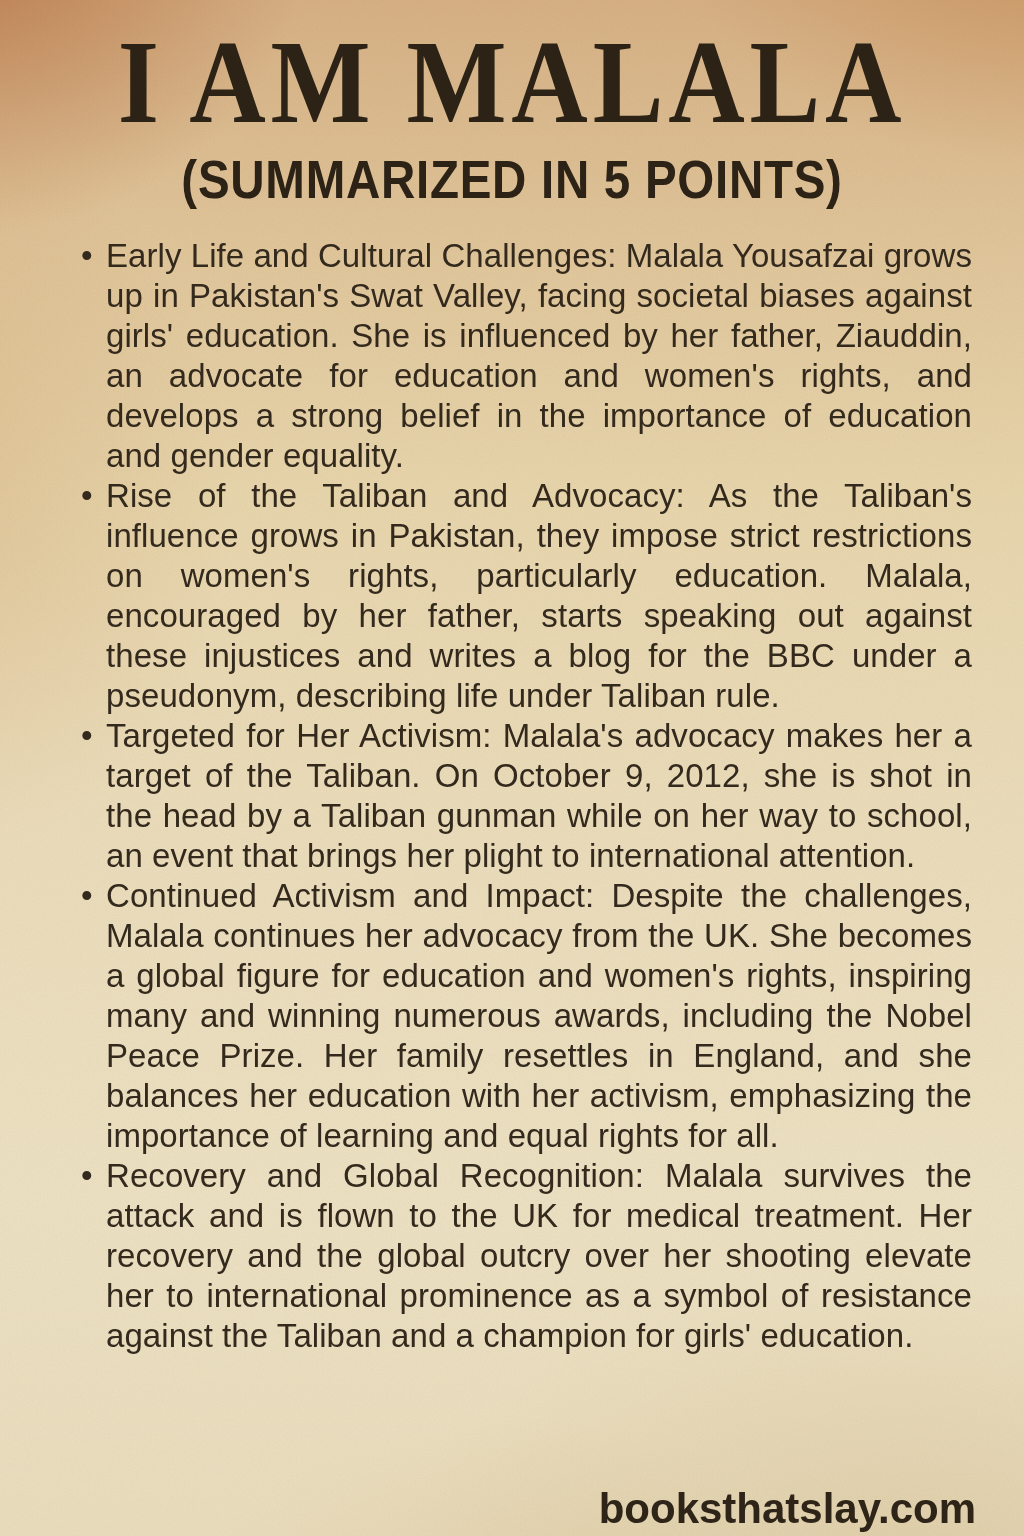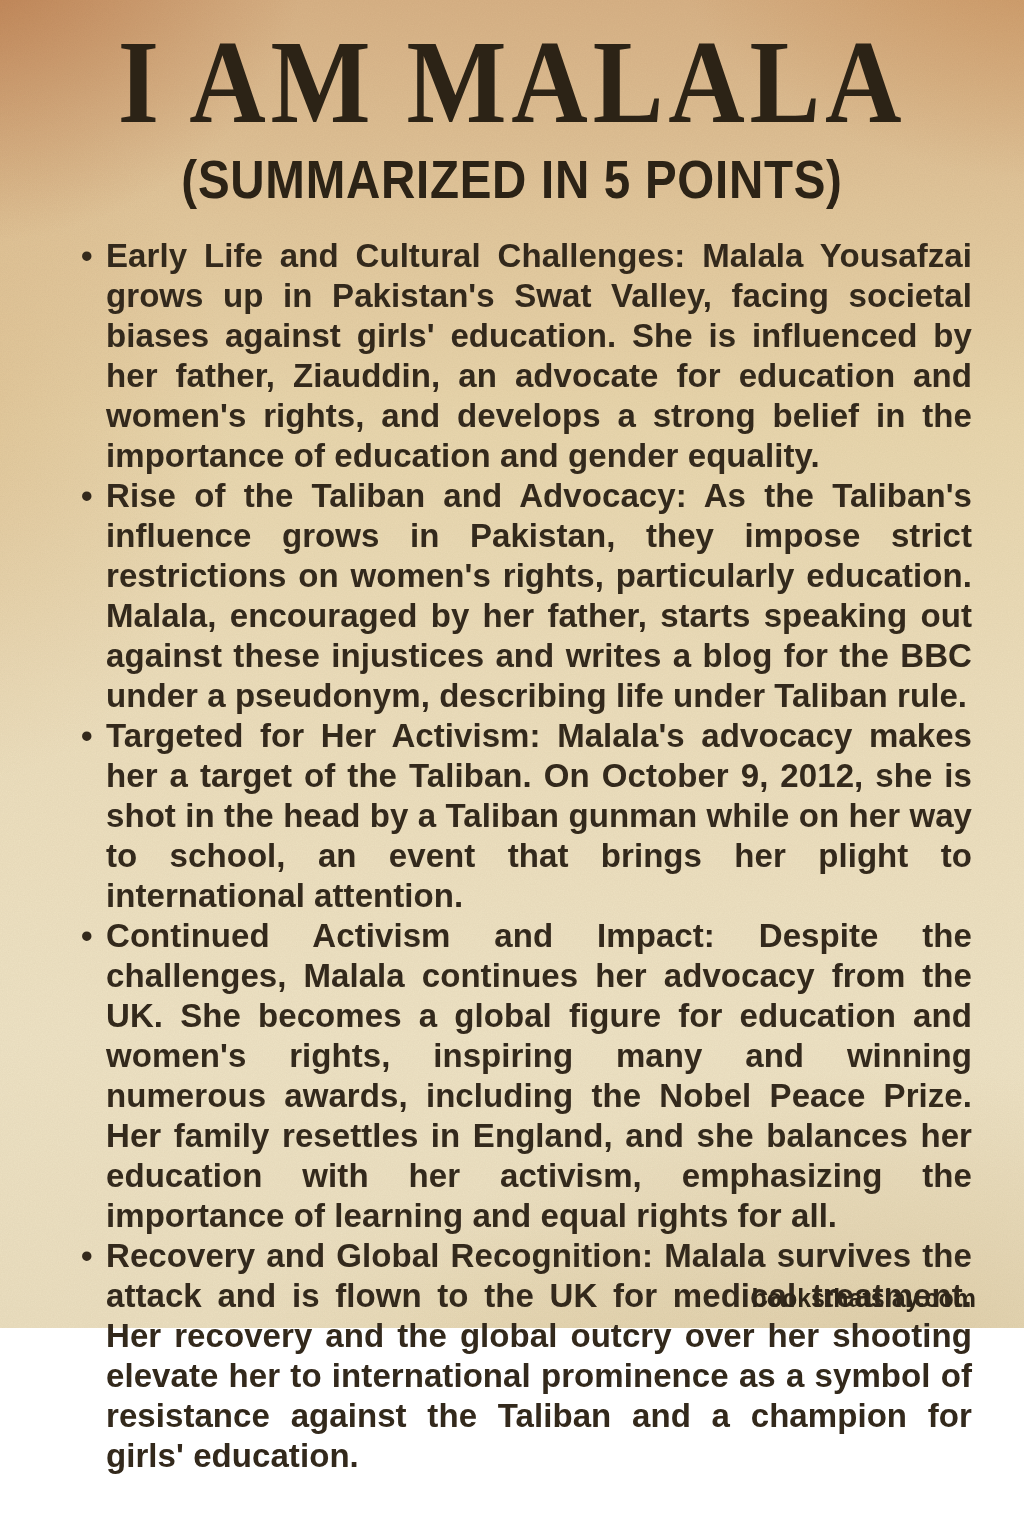--- a/index.html
+++ b/index.html
@@ -8,21 +8,21 @@
   }
   body {
     width: 1024px;
     height: 1536px;
     overflow: hidden;
     font-family: "Liberation Sans", sans-serif;
   }
   .poster {
     position: relative;
     width: 1024px;
-    height: 1328px;
+    height: 1536px;
     color: #33291c;
     background:
       radial-gradient(ellipse 560px 480px at -4% -4%, rgba(166, 84, 36, 0.55), rgba(166, 84, 36, 0) 62%),
       radial-gradient(ellipse 640px 420px at 104% -6%, rgba(186, 110, 48, 0.42), rgba(186, 110, 48, 0) 62%),
       radial-gradient(ellipse 420px 520px at -6% 32%, rgba(198, 138, 78, 0.22), rgba(198, 138, 78, 0) 70%),
       radial-gradient(ellipse 820px 460px at 88% 102%, rgba(184, 148, 88, 0.20), rgba(184, 148, 88, 0) 62%),
       radial-gradient(ellipse 520px 300px at 50% 104%, rgba(210, 180, 120, 0.18), rgba(210, 180, 120, 0) 60%),
       linear-gradient(180deg, #d8b286 0%, #e2c79c 16%, #e9d7ae 32%, #ecdebc 52%, #eee3c5 78%, #ebdfc0 100%);
   }
   .grain {
@@ -59,42 +59,42 @@
     letter-spacing: 0.015em;
     color: #2c2316;
     transform: scaleX(0.88);
     transform-origin: center;
     white-space: nowrap;
   }
   .points {
     margin: 30px 0 0;
     padding: 0 52px 0 106px;
     list-style: none;
-    font-weight: 700;
+    font-weight: 400;
     font-size: 33px;
     line-height: 40px;
     text-align: justify;
     letter-spacing: 0.002em;
     color: #33291c;
   }
   .points li {
     position: relative;
   }
   .points li::before {
     content: "\2022";
     position: absolute;
     left: -25px;
     top: 0;
   }
   .footer {
     position: absolute;
     right: 48px;
-    bottom: 16px;
+    bottom: 4px;
     font-weight: 800;
-    font-size: 25px;
+    font-size: 42px;
     line-height: 1.1;
     color: #2e2518;
   }
 </style>
 </head>
 <body>
 
 <div class="poster">
 
   <svg class="grain" xmlns="http://www.w3.org/2000/svg">

